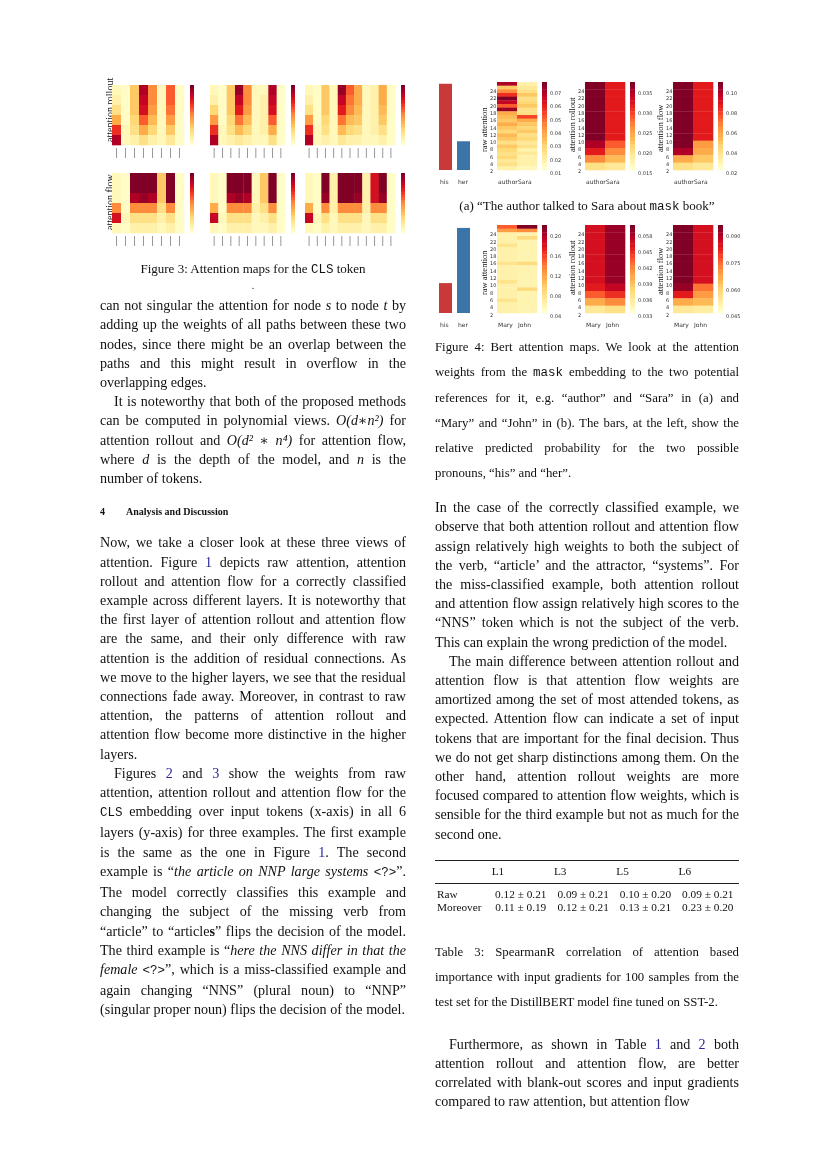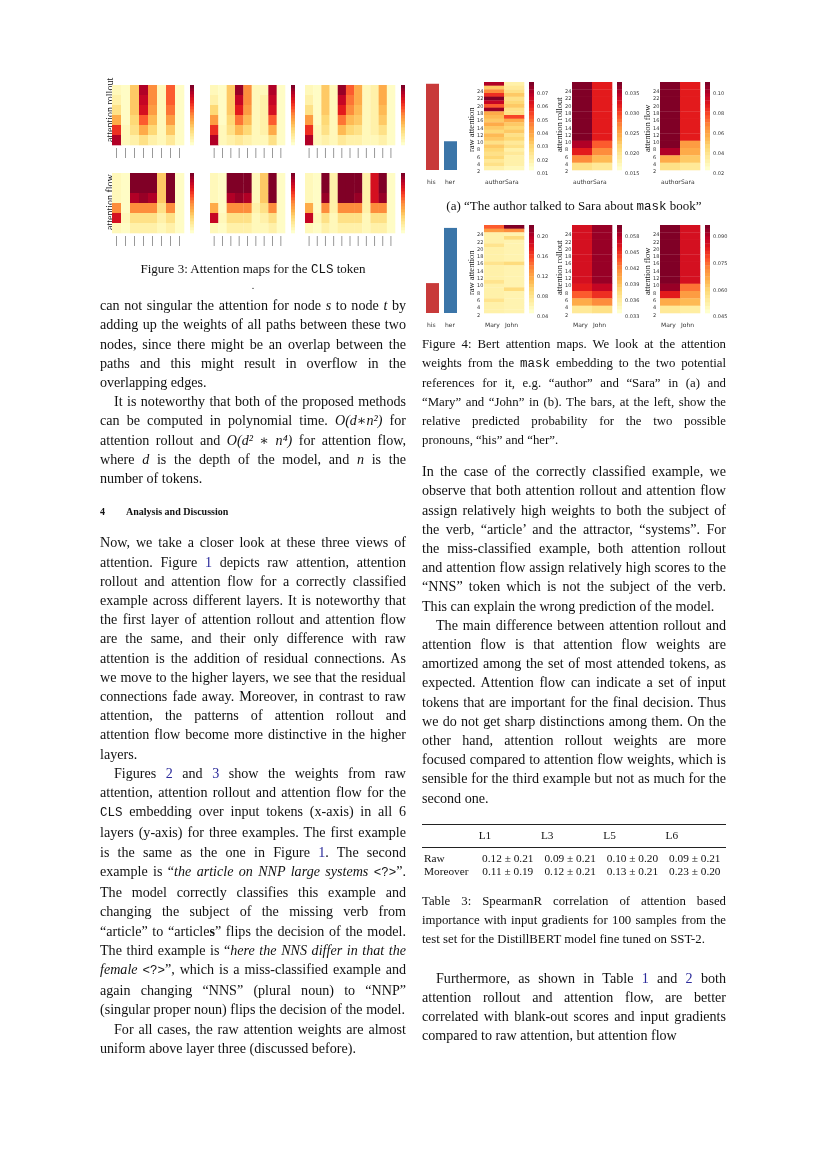--- a/index.html
+++ b/index.html
@@ -1,26 +1,26 @@
 <!DOCTYPE html>
 <html><head>
 <meta charset="utf-8">
 <style>
   html, body { margin: 0; padding: 0; background: #fff; }
   body { width: 827px; height: 1169px; position: relative; overflow: hidden;
          font-family: "Liberation Serif", "DejaVu Serif", serif; color: #111; }
   .col { position: absolute; font-size: 14.1px; line-height: 19.2px; text-align: justify; }
   .col-left { left: 100px; top: 80px; width: 306px; }
-  .col-right { left: 422px; top: 80px; width: 304px; }
+  .col-right { left: 435px; top: 80px; width: 304px; }
   .mono { font-family: "Liberation Mono", "DejaVu Sans Mono", monospace; font-size: 12.5px; }
   .ref { color: #2a2a9a; }
   p { margin: 0; }
   .indent { text-indent: 14px; }
   .caption { text-align: center; font-size: 13px; }
-  .cap-block { font-size: 12.8px; line-height: 19px; text-align: justify; }
+  .cap-block { font-size: 12.8px; line-height: 25px; text-align: justify; }
   h2 { font-size: 10px; font-weight: bold; margin: 0; }
   h2 .num { display: inline-block; width: 26px; }
   
   .fig3 { position: relative; width: 310px; height: 175px; }
   .hm { position: absolute; }
   .hm svg { display: block; }
   .ylab { position: absolute; font-size: 10px; transform: rotate(-90deg); transform-origin: left top; white-space: nowrap; font-family: "Liberation Serif", serif; }
   
   .fig4 { position: relative; width: 304px; }
   .panel { position: relative; height: 112px; }
@@ -578,25 +578,24 @@
           <rect x="77.22727272727273" y="63" width="1" height="10" fill="#999"></rect>
           <rect x="85.4090909090909" y="63" width="1" height="10" fill="#999"></rect>
         </svg>
       </div>
     </div>
   <div class="caption" style="margin-top:4px;">
     <span>Figure 3: Attention maps for the </span><span class="mono">CLS</span><span> token</span>
   </div>
   <div style="text-align:center; height:16px; line-height:12px; font-size:10px;">.</div>
   <p><span>can not singular the attention for node </span><i>s</i><span> to node </span><i>t</i><span> by adding up the weights of all paths between these two nodes, since there might be an overlap between the paths and this might result in overflow in the overlapping edges.</span></p>
-  <p class="indent"><span>It is noteworthy that both of the proposed methods can be computed in polynomial time. </span><i>O(d∗n²)</i><span> for attention rollout and </span><i>O(d² ∗ n⁴)</i><span> for attention flow, where </span><i>d</i><span> is the depth of the model, and </span><i>n</i><span> is the number of tokens.</span></p>
+  <p class="indent"><span>It is noteworthy that both of the proposed methods can be computed in polynomial views. </span><i>O(d∗n²)</i><span> for attention rollout and </span><i>O(d² ∗ n⁴)</i><span> for attention flow, where </span><i>d</i><span> is the depth of the model, and </span><i>n</i><span> is the number of tokens.</span></p>
   <h2 style="margin-top:14px; margin-bottom:12px;"><span class="num">4</span><span>Analysis and Discussion</span></h2>
   <p><span>Now, we take a closer look at these three views of attention. Figure </span><span class="ref">1</span><span> depicts raw attention, attention rollout and attention flow for a correctly classified example across different layers. It is noteworthy that the first layer of attention rollout and attention flow are the same, and their only difference with raw attention is the addition of residual connections. As we move to the higher layers, we see that the residual connections fade away. Moreover, in contrast to raw attention, the patterns of attention rollout and attention flow become more distinctive in the higher layers.</span></p>
   <p class="indent"><span>Figures </span><span class="ref">2</span><span> and </span><span class="ref">3</span><span> show the weights from raw attention, attention rollout and attention flow for the </span><span class="mono">CLS</span><span> embedding over input tokens (x-axis) in all 6 layers (y-axis) for three examples. The first example is the same as the one in Figure </span><span class="ref">1</span><span>. The second example is “</span><i>the article on NNP large systems</i><span> </span><span class="mono">&lt;?&gt;</span><span>”. The model correctly classifies this example and changing the subject of the missing verb from “article” to “article</span><b>s</b><span>” flips the decision of the model. The third example is “</span><i>here the NNS differ in that the female</i><span> </span><span class="mono">&lt;?&gt;</span><span>”, which is a miss-classified example and again changing “NNS” (plural noun) to “NNP” (singular proper noun) flips the decision of the model.</span></p>
-  <p class="indent"><span>For all cases, the raw attention weights are almost uniform above layer three (discussed before).</span></p>
 </div>
 
 <div class="col col-right">
   <div class="fig4">
     <div class="panel" id="panelA">
         <svg width="40" height="100" style="position: absolute; left: 0px; top: 0px;">
           <rect x="4" y="3.760000000000005" width="13" height="86.24" fill="#c83a3a"></rect>
           <rect x="22" y="61.25333333333333" width="13" height="28.746666666666666" fill="#3b75a8"></rect>
         </svg>
         <div class="tick" style="left: 5px; top: 92px;">his</div>
@@ -1108,15 +1107,15 @@
       </tr>
       <tr>
         <td class="rl">Moreover</td>
         <td class="v">0.11 ± 0.19</td>
         <td class="v">0.12 ± 0.21</td>
         <td class="v">0.13 ± 0.21</td>
         <td class="v">0.23 ± 0.20</td>
       </tr>
     </tbody>
   </table>
-  <p class="cap-block" style="margin-top:14px;">Table 3: SpearmanR correlation of attention based importance with input gradients for 100 samples from the test set for the DistillBERT model fine tuned on SST-2.</p>
+  <p class="cap-block" style="margin-top:26px;">Table 3: SpearmanR correlation of attention based importance with input gradients for 100 samples from the test set for the DistillBERT model fine tuned on SST-2.</p>
   <p class="indent" style="margin-top:20px;"><span>Furthermore, as shown in Table </span><span class="ref">1</span><span> and </span><span class="ref">2</span><span> both attention rollout and attention flow, are better correlated with blank-out scores and input gradients compared to raw attention, but attention flow</span></p>
 </div>
 
 </body></html>

